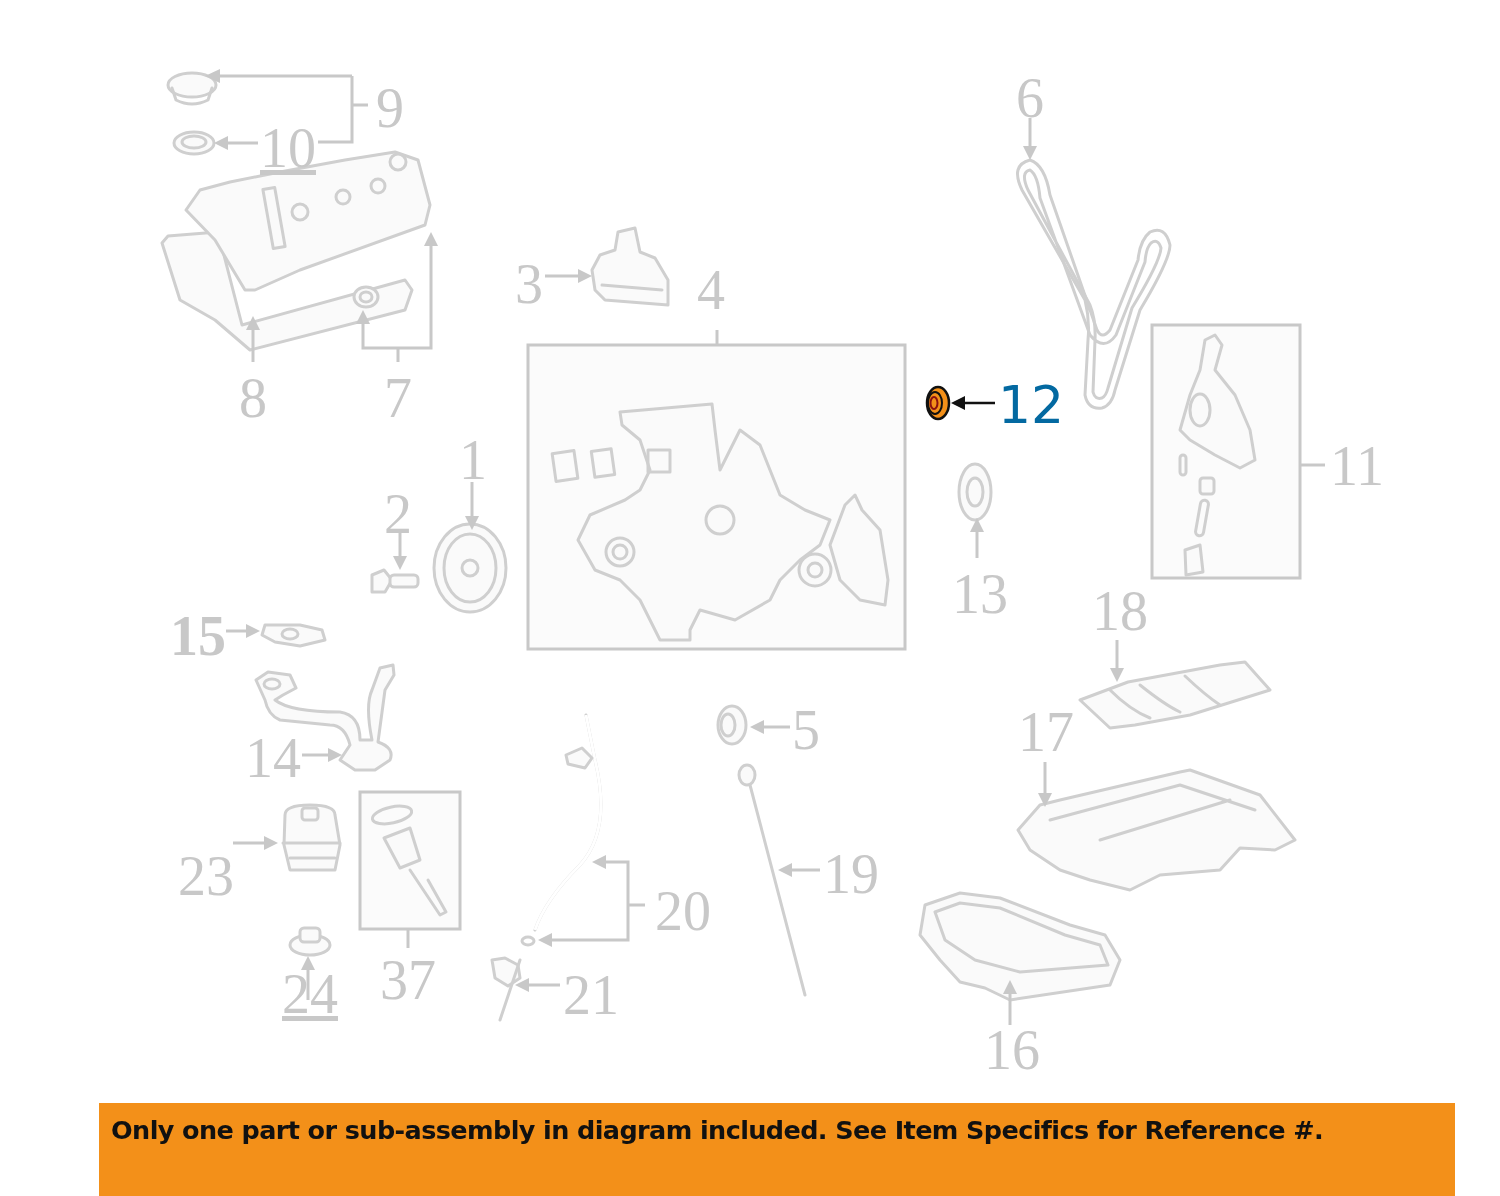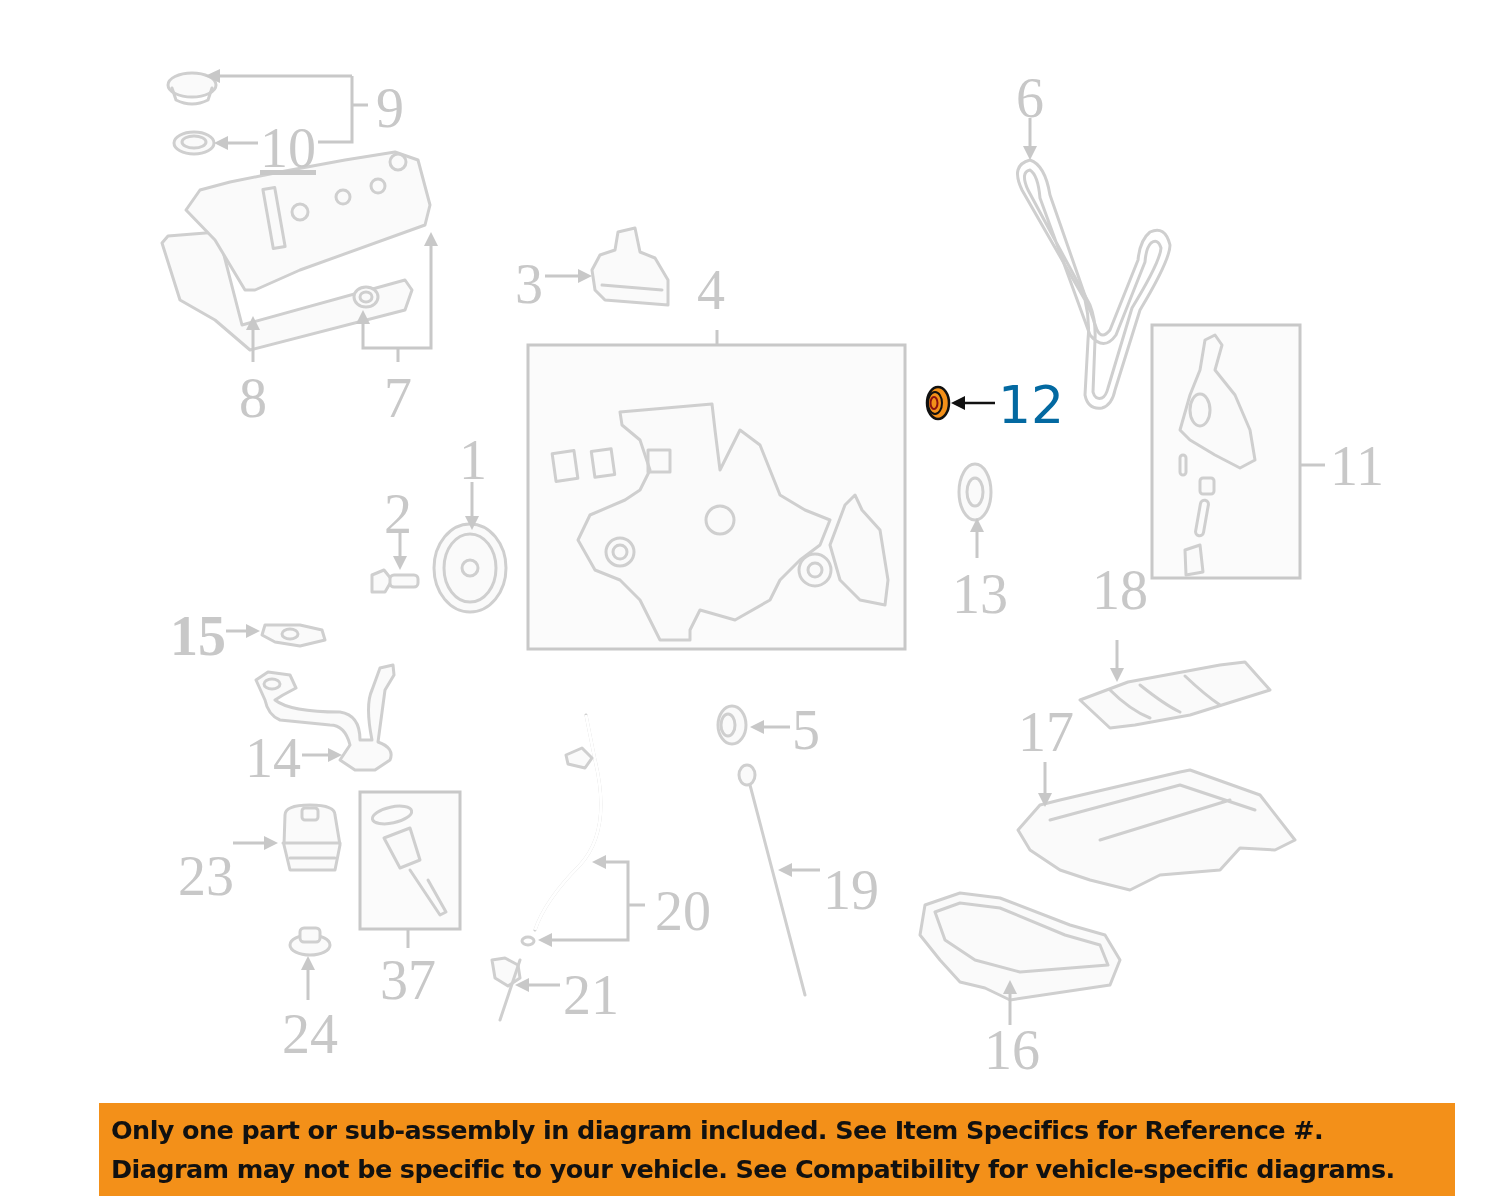--- a/index.html
+++ b/index.html
@@ -218,25 +218,24 @@
   <span class="callout" style="left:239px;top:370px;">8</span>
   <span class="callout" style="left:376px;top:80px;">9</span>
   <span class="callout" style="left:260px;top:120px;text-decoration:underline;">10</span>
   <span class="callout" style="left:1330px;top:438px;">11</span>
   <span class="callout active" style="left:998px;top:379px;">12</span>
   <span class="callout" style="left:952px;top:566px;">13</span>
   <span class="callout" style="left:245px;top:730px;">14</span>
   <span class="callout" style="left:170px;top:608px;font-weight:bold;">15</span>
   <span class="callout" style="left:984px;top:1022px;">16</span>
   <span class="callout" style="left:1018px;top:704px;">17</span>
-  <span class="callout" style="left:1092px;top:562px;">18</span>
-  <span class="callout" style="left:823px;top:846px;margin-top:16px;">19</span>
+  <span class="callout" style="left:1092px;top:583px;">18</span>
+  <span class="callout" style="left:823px;top:846px;">19</span>
   <span class="callout" style="left:655px;top:883px;">20</span>
   <span class="callout" style="left:563px;top:967px;">21</span>
   <span class="callout" style="left:380px;top:952px;">37</span>
   <span class="callout" style="left:178px;top:820px;margin-top:28px;">23</span>
-  <span class="callout" style="left:282px;top:1006px;">24</span>
+  <span class="callout" style="left:282px;top:966px;text-decoration:underline;">24</span>
 </div>
 
 <div id="banner">
   <div>Only one part or sub-assembly in diagram included. See Item Specifics for Reference #.</div>
-  <div>Diagram may not be specific to your vehicle. See Compatibility for vehicle-specific diagrams.</div>
 </div>
 
 </body></html>

